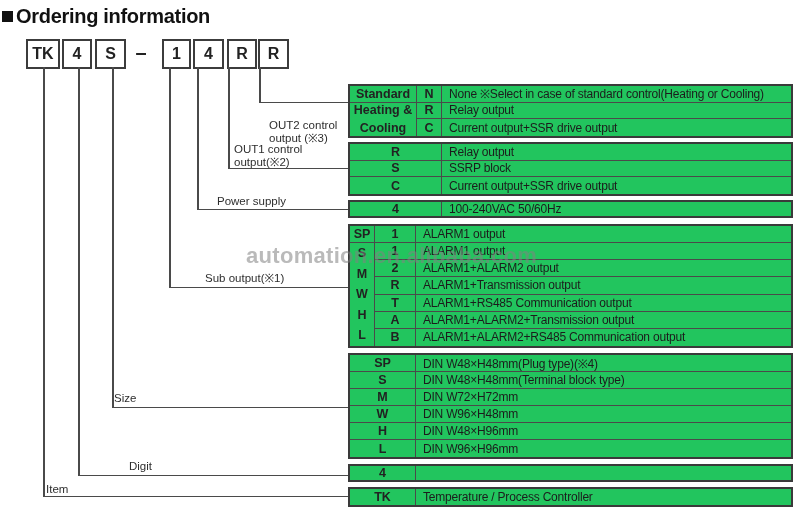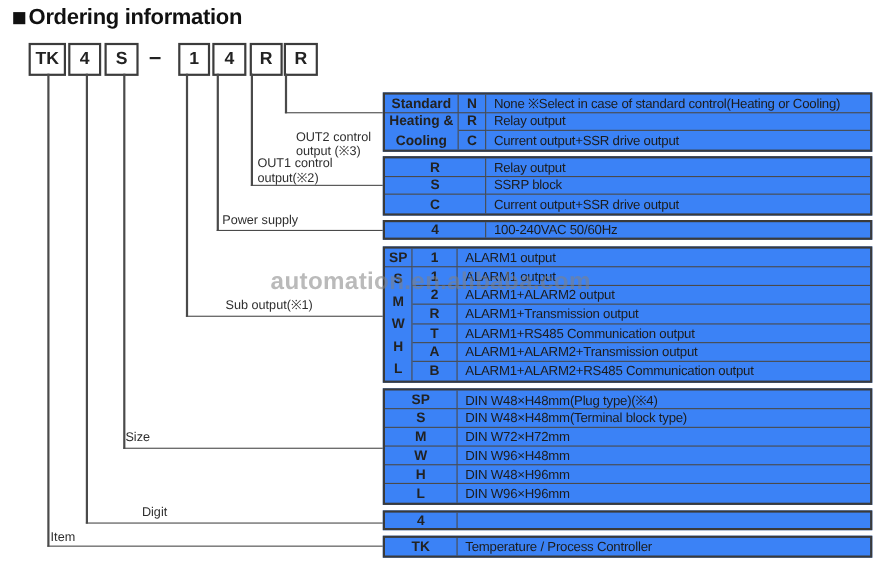--- a/index.html
+++ b/index.html
@@ -1,34 +1,34 @@
 <!DOCTYPE html>
 <html><head>
 <meta charset="utf-8">
 <style>
   html,body{margin:0;padding:0;background:#fff;}
   #stage{position:relative;width:800px;height:522px;background:#ffffff;overflow:hidden;
          font-family:"Liberation Sans",sans-serif;color:#1c1c1c;}
   
-  .title-wrap{position:absolute;left:12px;top:5px;display:flex;align-items:center;gap:3px;}
+  .title-wrap{position:absolute;left:2px;top:5px;display:flex;align-items:center;gap:3px;}
   .title-square{width:11px;height:11px;background:#111;display:inline-block;}
   .title-text{font-size:20px;font-weight:bold;letter-spacing:-0.3px;color:#111;}
   
   .box{position:absolute;top:39px;height:26px;border:2px solid #3c3c3c;background:#fff;
        display:flex;align-items:center;justify-content:center;
        font-size:16px;font-weight:bold;color:#222;}
   .dash{position:absolute;top:39px;height:26px;display:flex;align-items:center;justify-content:center;
         font-size:20px;font-weight:bold;color:#222;}
   
   .vline{position:absolute;width:1.5px;background:#4a4a4a;}
   .hline{position:absolute;height:1.5px;background:#4a4a4a;}
   
   .lbl{position:absolute;font-size:11.5px;line-height:13px;color:#2e2e2e;white-space:nowrap;}
   
-  .tbl{position:absolute;left:348px;width:445px;border:2px solid #3a3a3a;background:#3b82f6;
+  .tbl{position:absolute;left:348px;width:445px;border:2px solid #3a3a3a;background:#22c55e;
        display:grid;box-sizing:border-box;}
   .c{display:flex;align-items:center;box-sizing:border-box;overflow:hidden;}
   .code{justify-content:center;font-weight:bold;font-size:12.5px;color:#222;}
   .desc{padding-left:7px;font-size:12px;letter-spacing:-0.2px;color:#1c1c1c;white-space:nowrap;}
   .br{border-right:1.5px solid #4a4a4a;}
   .bb{border-bottom:1.2px solid #4a4a4a;}
   .stack{flex-direction:column;justify-content:center;}
   .stack div{line-height:18px;}
   .stack-loose div{line-height:20.5px;}
   
@@ -71,21 +71,21 @@
   <div class="hline" style="left:43px;top:495.5px;width:305px;"></div>
 
   <div class="lbl" style="left:269px;top:74px;margin-top:45px;">
     <div>OUT2 control</div>
     <div>output (※3)</div>
   </div>
   <div class="lbl" style="left:234px;top:143px;">
     <div>OUT1 control</div>
     <div>output(※2)</div>
   </div>
-  <div class="lbl" style="left:202px;top:195px;">Power supply</div>
+  <div class="lbl" style="left:217px;top:195px;">Power supply</div>
   <div class="lbl" style="left:173px;top:272px;margin-left:32px;">Sub output(※1)</div>
   <div class="lbl" style="left:114px;top:392px;">Size</div>
   <div class="lbl" style="left:85px;top:460px;padding-left:44px;">Digit</div>
   <div class="lbl" style="left:46px;top:483px;">Item</div>
 
   <div class="tbl" style="top:84px;height:54px;grid-template-columns:67px 25px 1fr;grid-template-rows:repeat(3,1fr);">
     <div class="c code br bb" style="grid-area:1/1;">Standard</div>
     <div class="c code br bb" style="grid-area:1/2;">N</div>
     <div class="c code br stack" style="grid-row:2 / span 2;grid-column:1;">
       <div>Heating &amp;</div>

